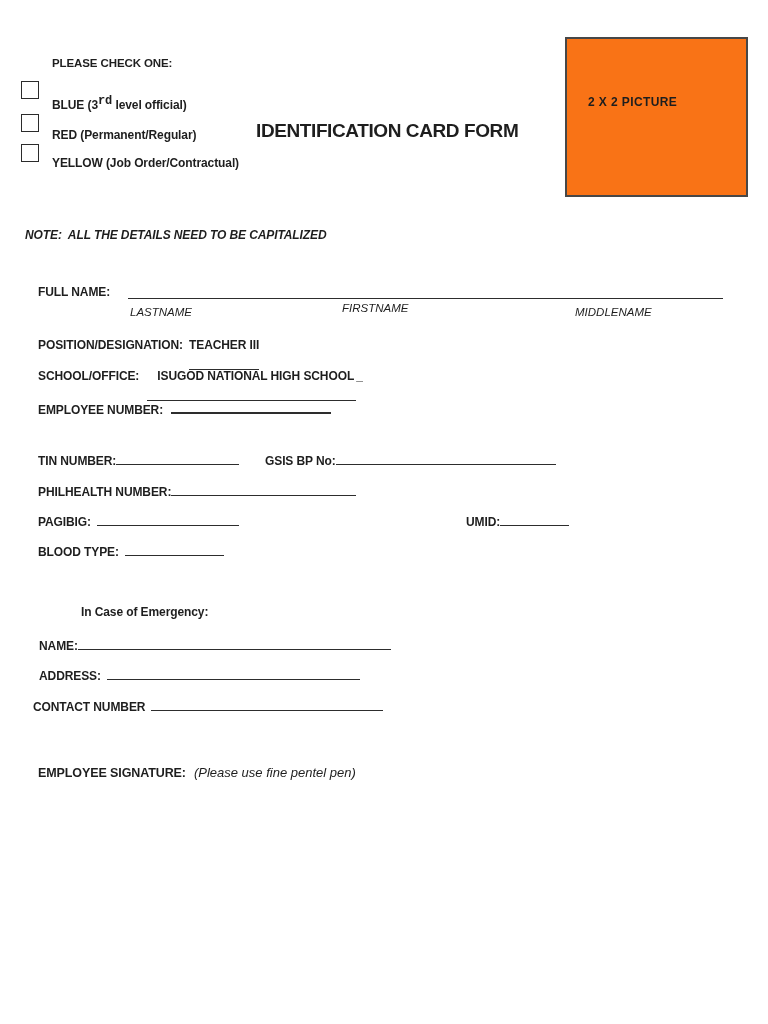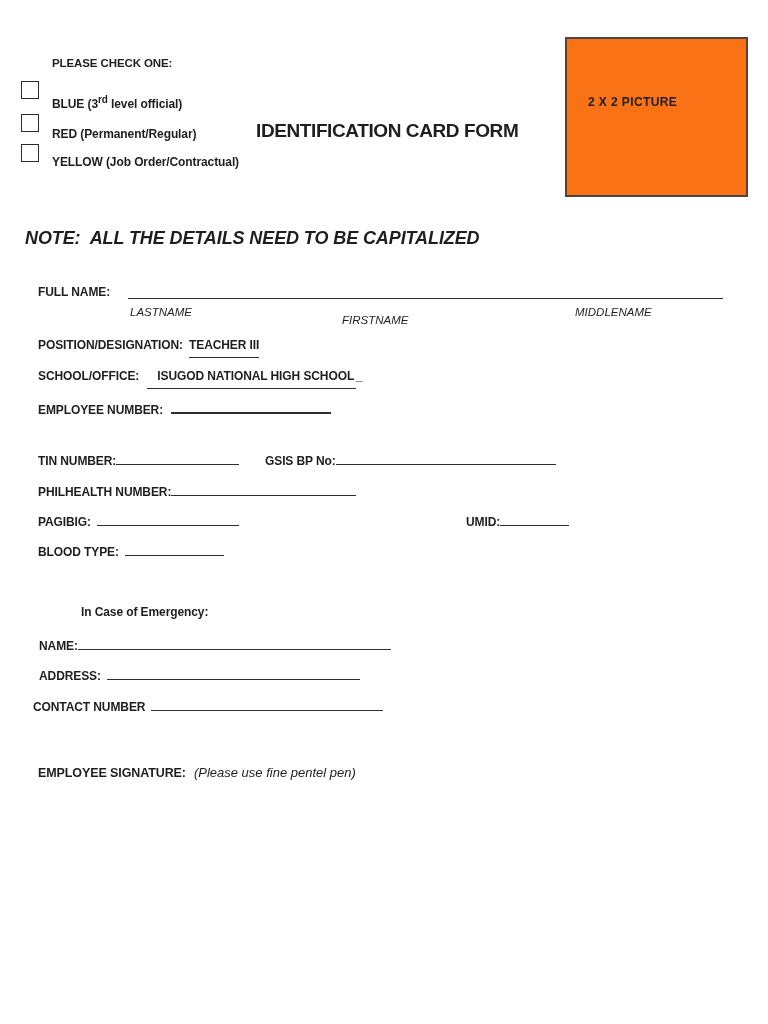--- a/index.html
+++ b/index.html
@@ -5,24 +5,24 @@
   html,body{margin:0;padding:0;background:#ffffff;}
   body{
     width:768px;height:1024px;position:relative;overflow:hidden;
     font-family:"Liberation Sans",sans-serif;color:#1e1e1e;
   }
   .abs{position:absolute;white-space:nowrap;}
   .i{font-style:italic;}
   .lbl{font-size:12px;font-weight:700;letter-spacing:-0.1px;}
   .sm{font-size:11.5px;}
   .line{display:inline-block;border-bottom:1.5px solid #2d2d2d;}
-  .uv{border-bottom:1.5px solid #2d2d2d;padding-bottom:5px;}
-  .sup{font-size:10px;vertical-align:super;}
+  .uv{border-bottom:1.5px solid #2d2d2d;padding-bottom:17px;}
+  .sup{font-size:12px;vertical-align:super;font-family:Liberation Mono, monospace;}
   .cbox{position:absolute;width:16px;height:16px;border:1.6px solid #2b2b2b;background:#fff;}
-  .note{white-space:pre;font-size:18px;font-weight:700;font-style:italic;letter-spacing:-0.1px;}
+  .note{white-space:pre;font-size:12px;font-weight:700;font-style:italic;letter-spacing:-0.1px;}
   .title{font-size:19px;font-weight:700;letter-spacing:-0.4px;text-align:center;}
   .photo{position:absolute;left:565px;top:37px;width:179px;height:156px;border:2px solid #474747;background:#f97316;}
   .photo .plabel{position:absolute;left:21px;top:56px;font-size:12px;font-weight:700;letter-spacing:0.4px;}
   .gap6{margin-left:6px;}
   .gap8{margin-left:8px;}
   .thick{border-bottom-width:2px;}
 </style>
 </head>
 <body>
 
@@ -41,21 +41,21 @@
 
 <div class="photo">
   <div class="plabel">2 X 2 PICTURE</div>
 </div>
 
 <div class="abs note" style="left:25px;top:228px;">NOTE:  ALL THE DETAILS NEED TO BE CAPITALIZED</div>
 
 <div class="abs lbl" style="left:38px;top:285px;">FULL NAME:</div>
 <div class="abs" style="left:128px;top:285px;width:595px;height:13px;border-bottom:1.3px solid #2d2d2d;"></div>
 <div class="abs i sm" style="left:130px;top:306px;">LASTNAME</div>
-<div class="abs i sm" style="left:342px;top:314px;text-align:right;">FIRSTNAME</div>
+<div class="abs i sm" style="left:342px;top:302px;text-align:right;">FIRSTNAME</div>
 <div class="abs i sm" style="left:575px;top:306px;">MIDDLENAME</div>
 
 <div class="abs lbl" style="left:38px;top:338px;"><span>POSITION/DESIGNATION:</span><span class="uv gap6">TEACHER III</span></div>
 
 <div class="abs lbl" style="left:38px;top:369px;"><span>SCHOOL/OFFICE:</span><span class="uv gap8" style="padding-left:10px;padding-right:2px;">ISUGOD NATIONAL HIGH SCHOOL</span><span>_</span></div>
 
 <div class="abs lbl" style="left:38px;top:400px;"><span>EMPLOYEE NUMBER:</span><span class="line thick gap8" style="width:160px;height:12px;"></span></div>
 
 <div class="abs lbl" style="left:38px;top:452px;"><span>TIN NUMBER:</span><span class="line" style="width:123px;height:12px;"></span></div>
 <div class="abs lbl" style="left:265px;top:452px;"><span>GSIS BP No:</span><span class="line" style="width:220px;height:12px;"></span></div>

